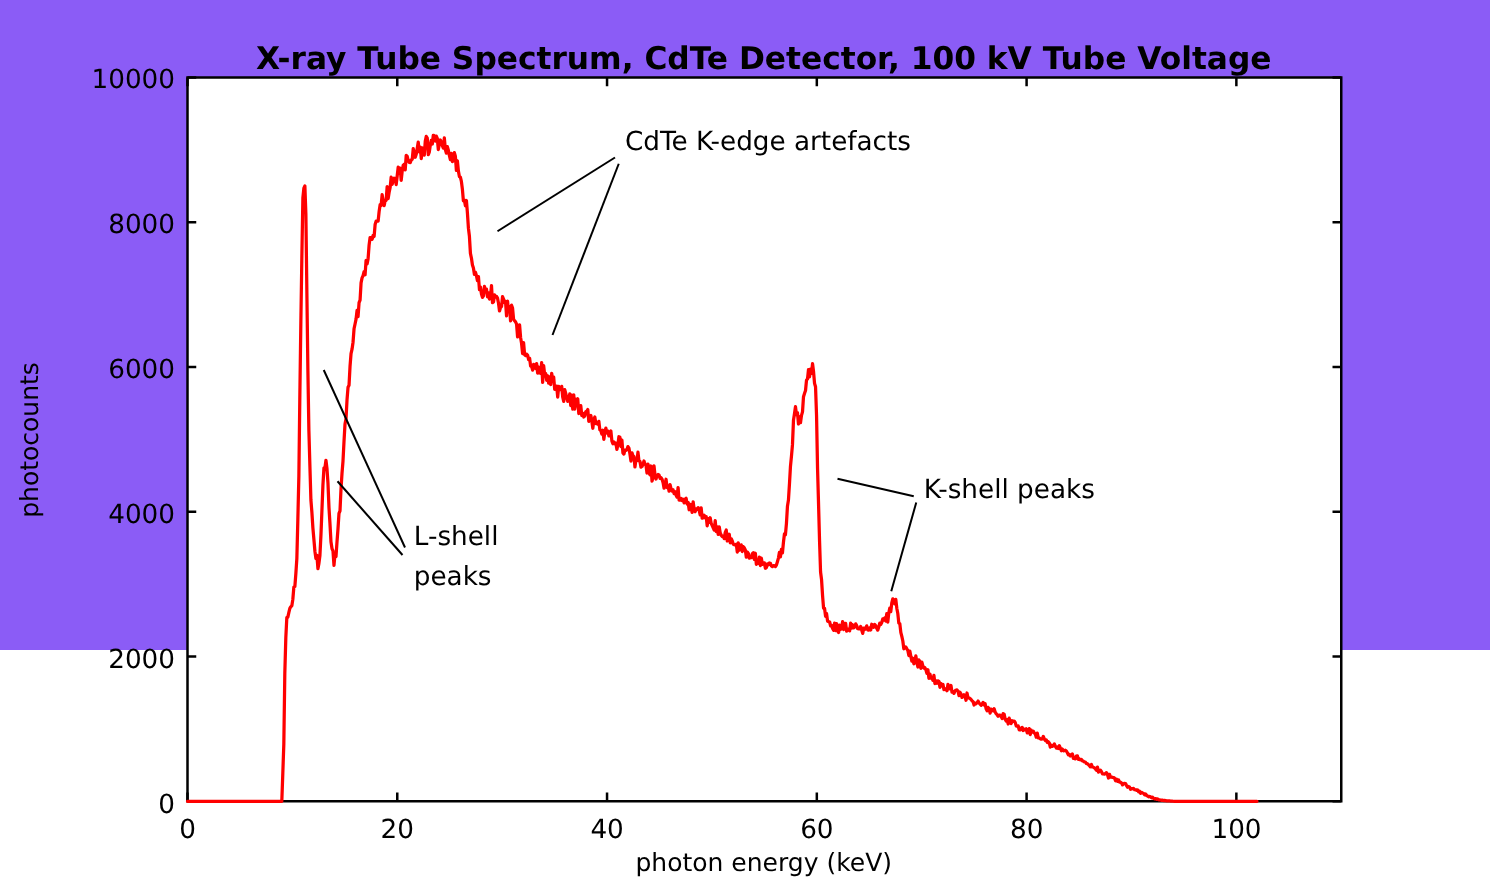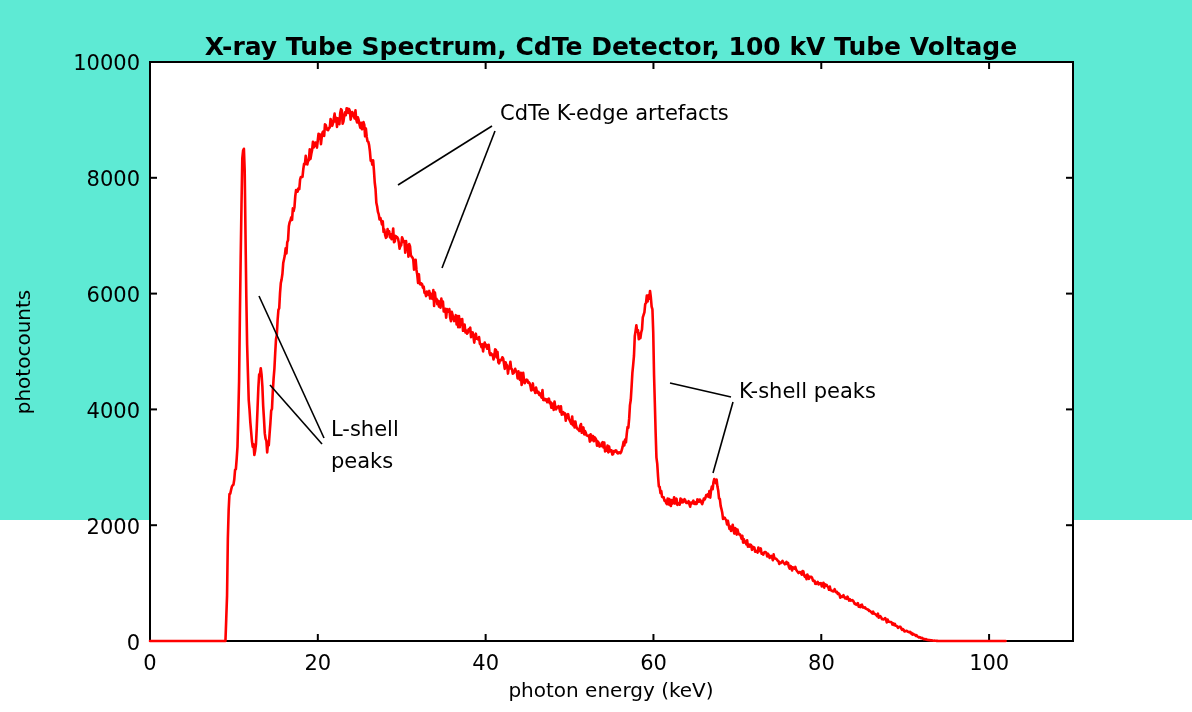--- a/index.html
+++ b/index.html
@@ -10,21 +10,21 @@
   body {
     width: 1192px;
     height: 712px;
     font-family: "DejaVu Sans", sans-serif;
     overflow: hidden;
   }
   #figure {
     position: relative;
     width: 1192px;
     height: 520px;
-    background: #5eead4;
+    background: #8b5cf6;
   }
   #chart-svg {
     position: absolute;
     left: 0;
     top: 0;
     width: 1192px;
     height: 712px;
     display: block;
   }
   .title-text {

